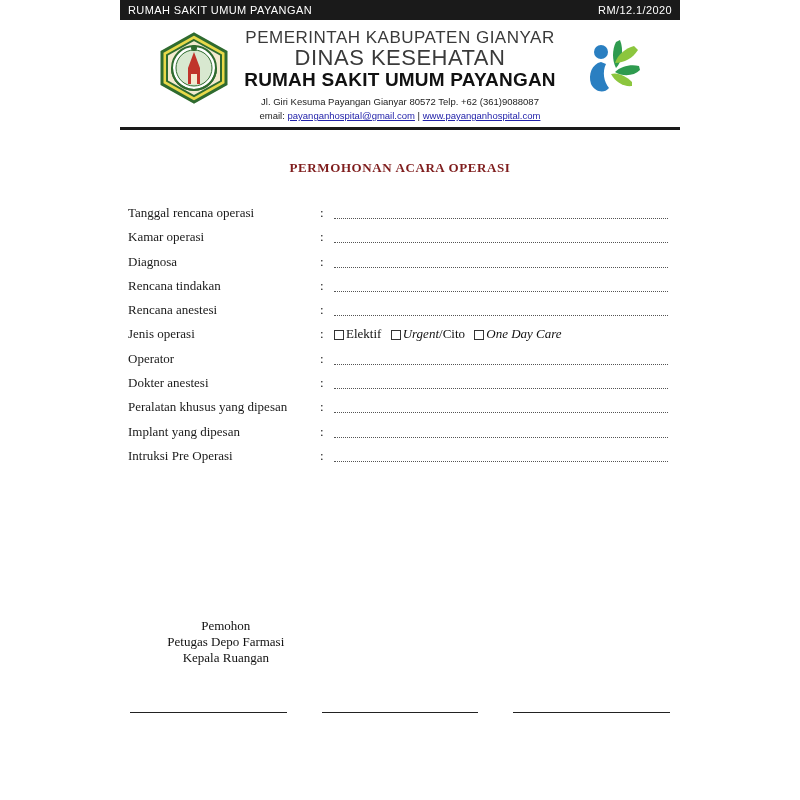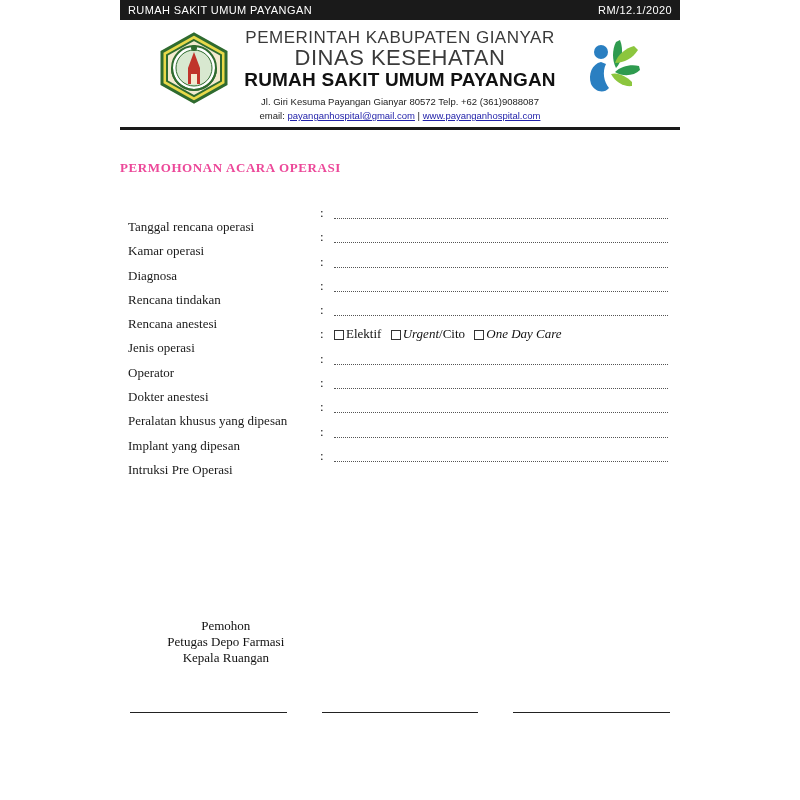--- a/index.html
+++ b/index.html
@@ -116,26 +116,26 @@
     text-decoration: underline;
   }
   .sep { color: #222222; text-decoration: none; }
 
   
   .doc-title {
     position: absolute;
     left: 0;
     top: 160px;
     width: 560px;
-    text-align: left;
+    text-align: center;
     font-family: "Liberation Serif", serif;
     font-weight: bold;
     font-size: 13px;
     letter-spacing: 0.6px;
-    color: #ec4899;
+    color: #7f1d1d;
   }
 
   
   .fields {
     position: absolute;
     left: 8px;
     top: 205px;
     width: 546px;
   }
   .frow {
@@ -143,21 +143,20 @@
     height: 24.3px;
     font-size: 13px;
     color: #1a1a1a;
   }
   .flabel {
     position: absolute;
     left: 0;
     top: 0;
     width: 190px;
     font-size: 13px;
-    margin-top: 14px;
   }
   .fcolon {
     position: absolute;
     left: 192px;
     top: 0;
     font-size: 13px;
   }
   .fdots {
     position: absolute;
     left: 206px;

